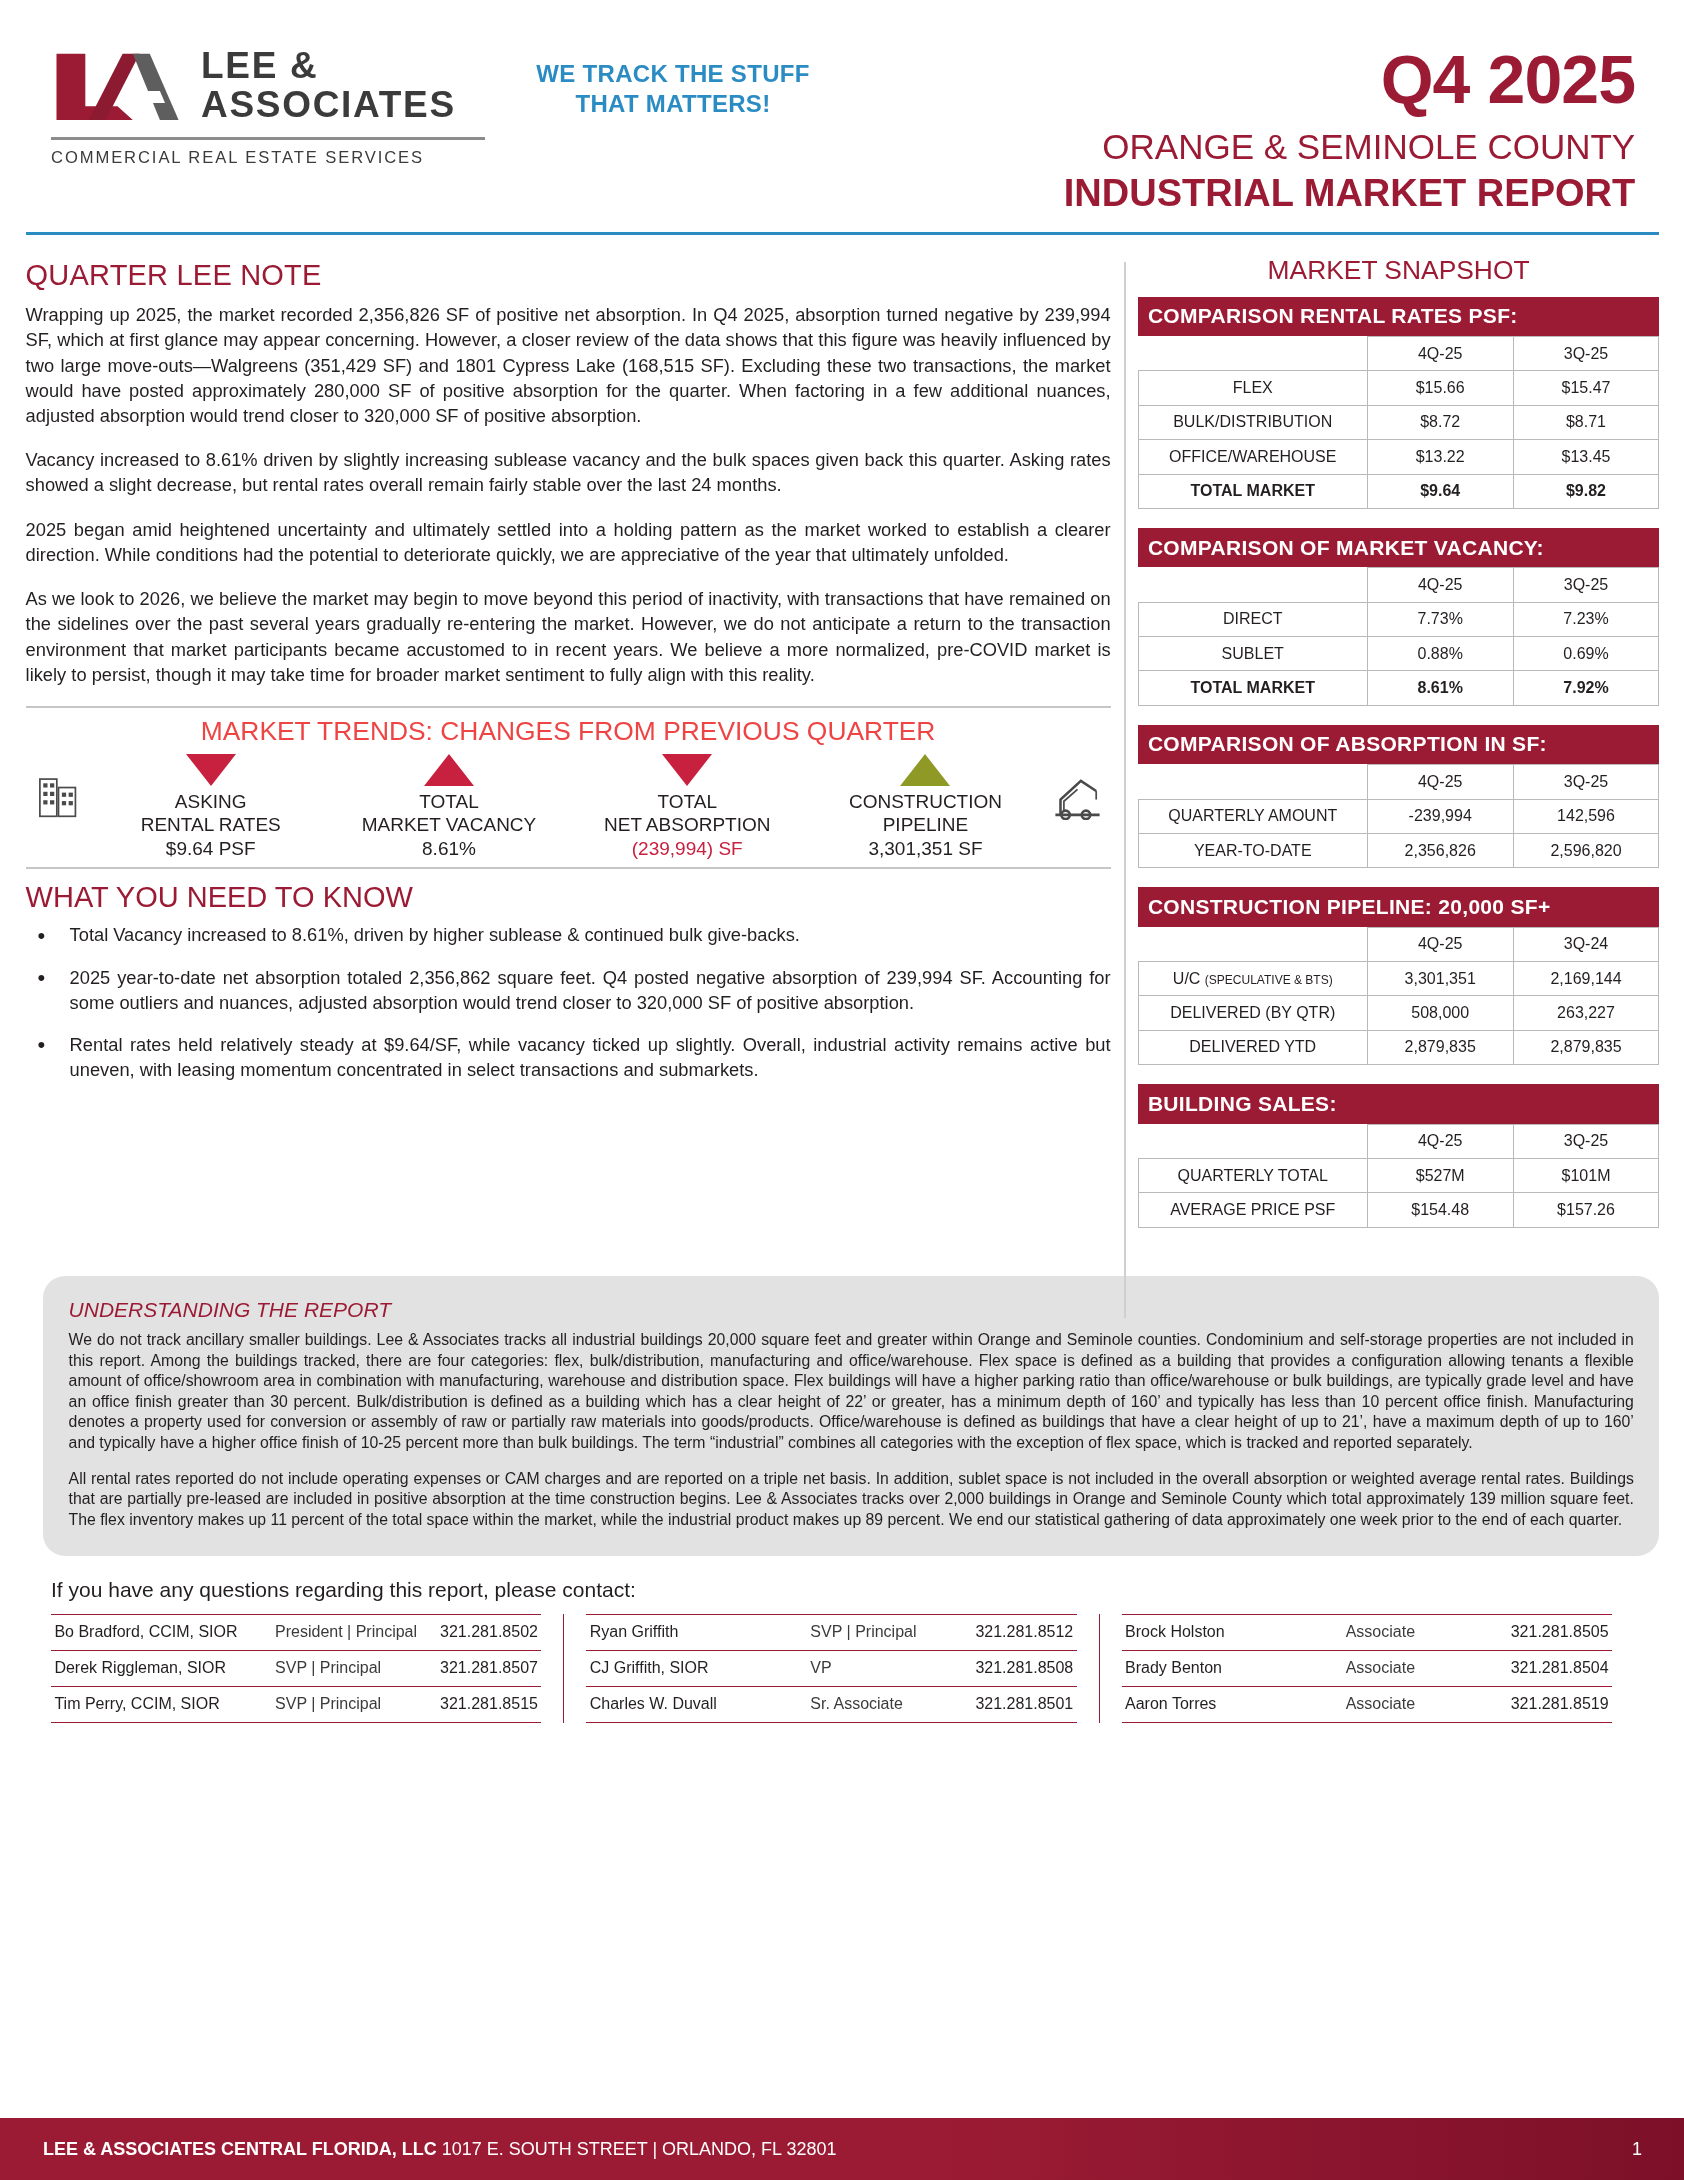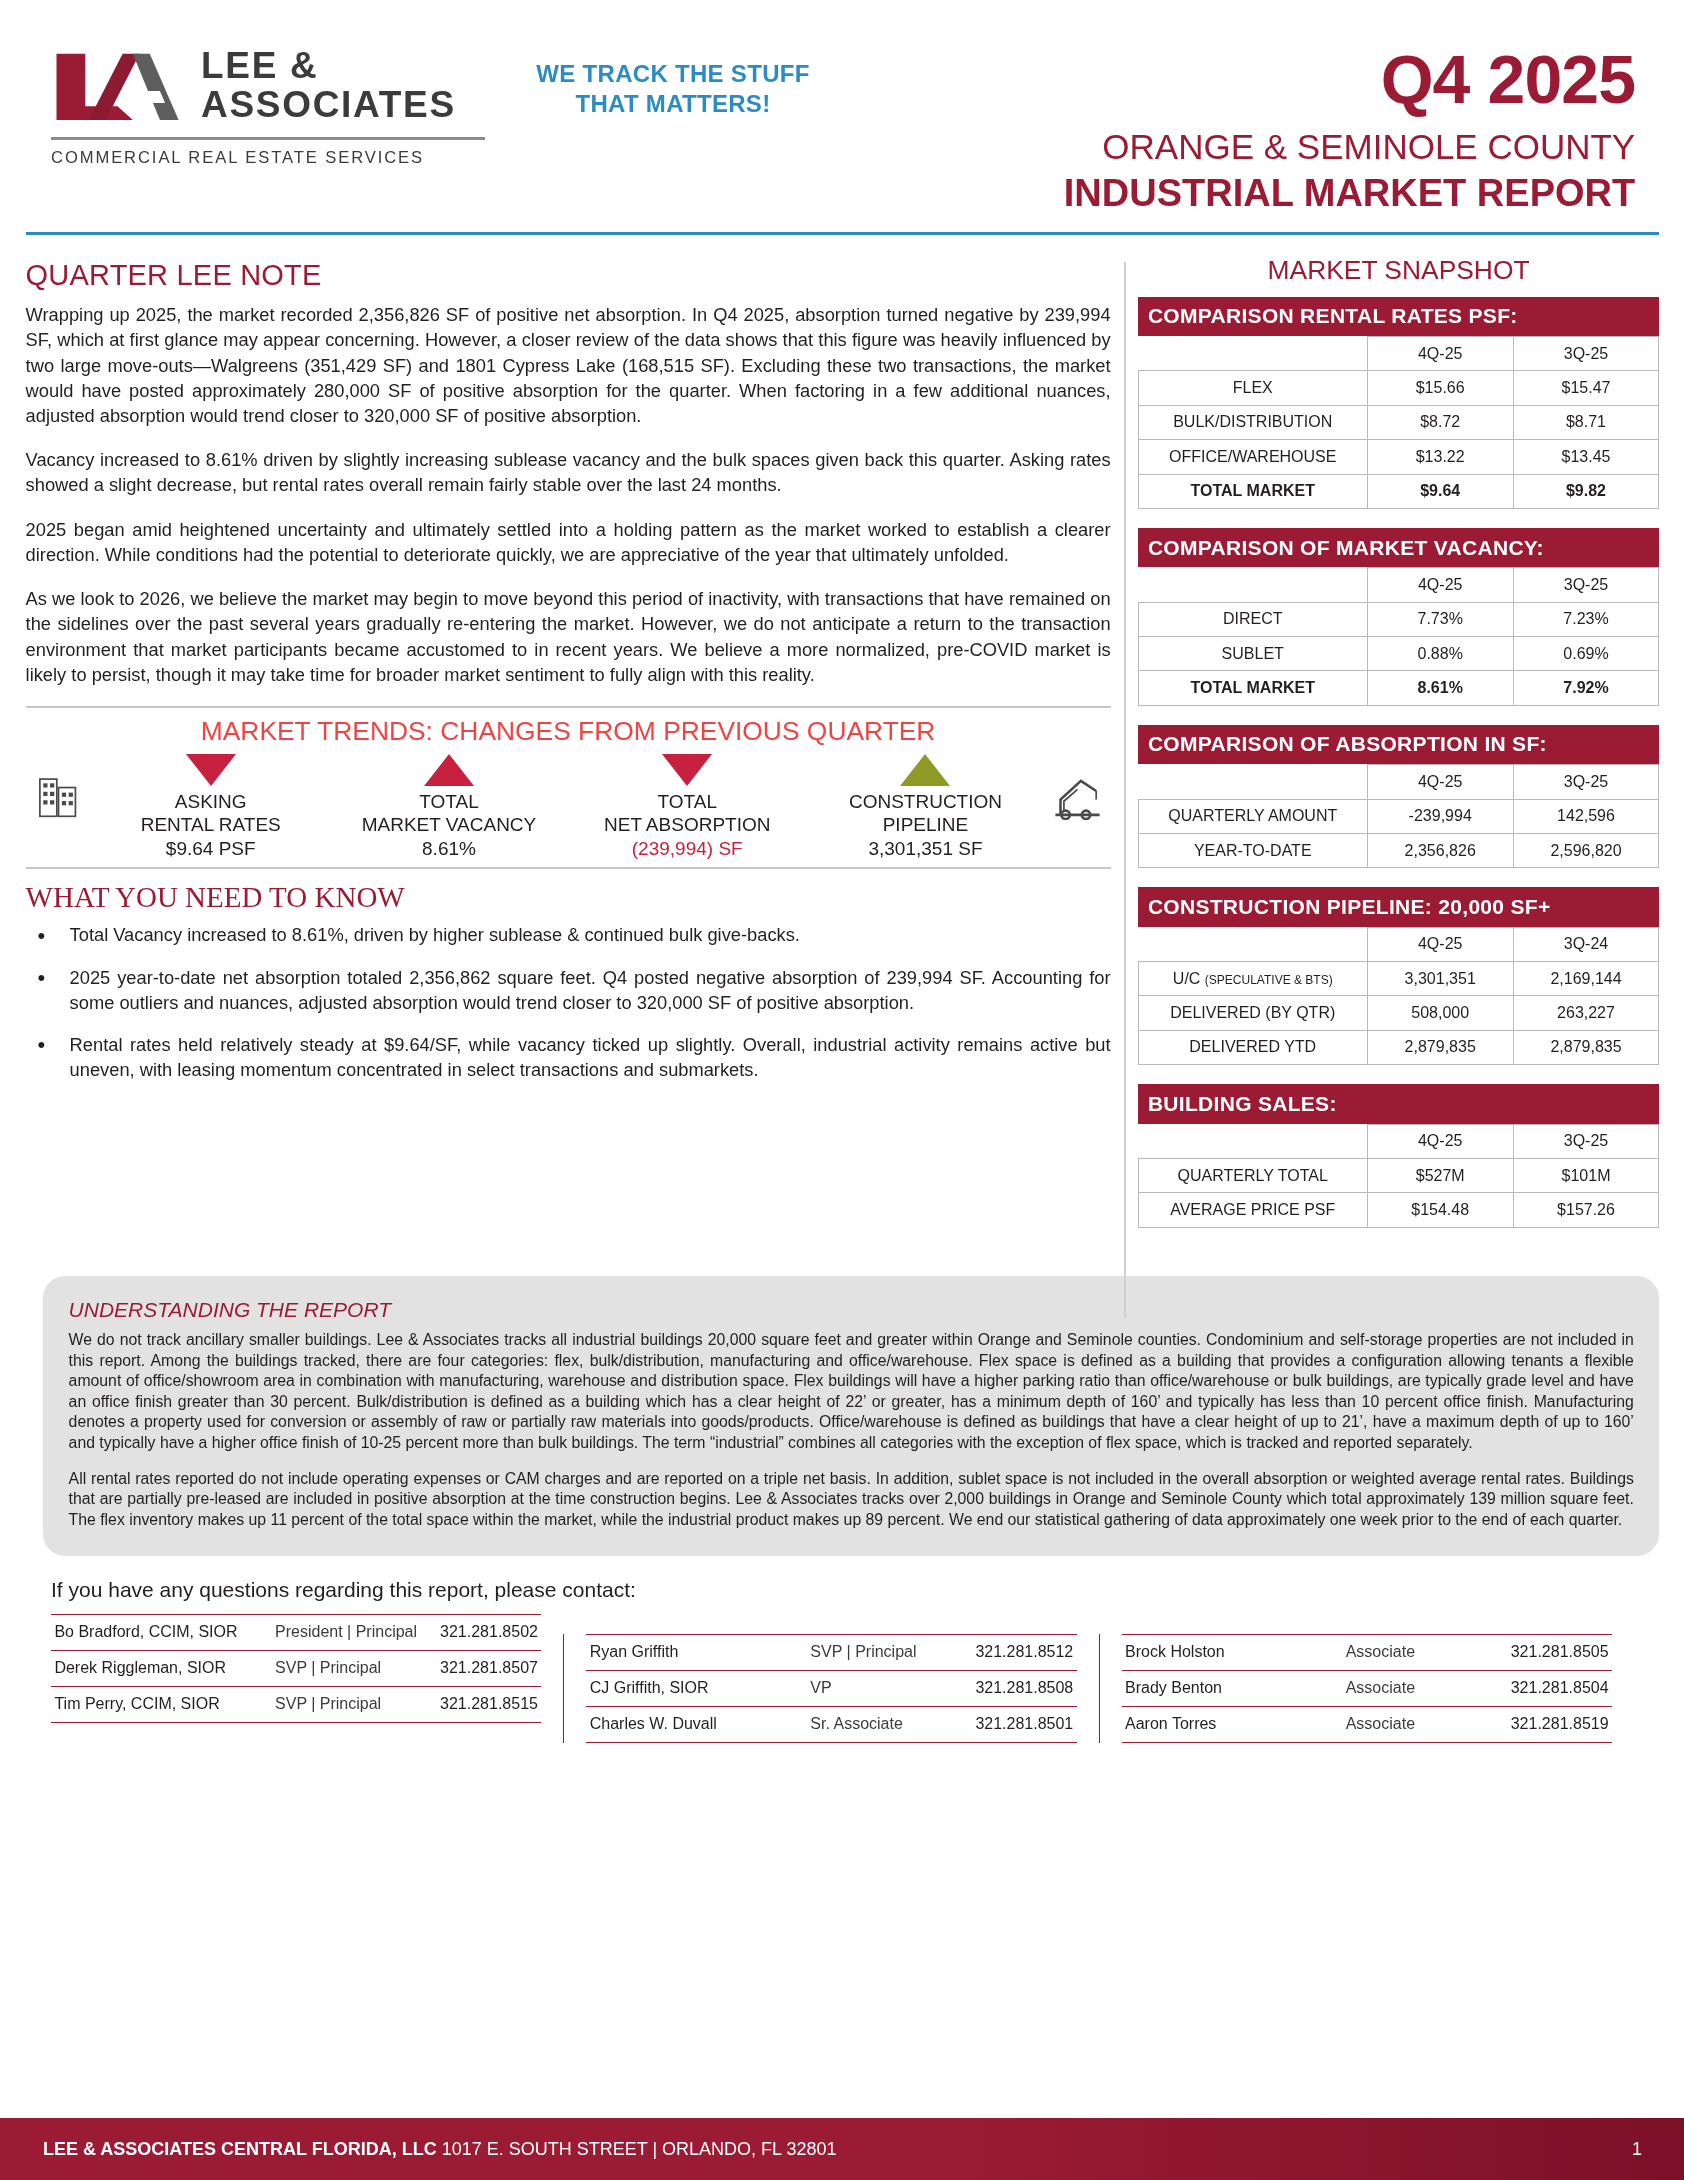--- a/index.html
+++ b/index.html
@@ -49,21 +49,21 @@
   .trends-row { display: flex; align-items: flex-start; justify-content: space-between; padding: 1.7px 0 5.1px 0; }
   .trend-icon-side { width: 66px; display:flex; align-items:center; justify-content:center; padding-top: 20.4px; }
   .trend { flex: 1; text-align: center; }
   .arrow { margin: 0 auto 5.1px auto; width: 0; height: 0; }
   .arrow.down { border-left: 25.6px solid transparent; border-right: 25.6px solid transparent; border-top: 32px solid #c8203f; }
   .arrow.up { border-left: 25.6px solid transparent; border-right: 25.6px solid transparent; border-bottom: 32px solid #8f9a26; }
   .trend .lbl { font-size: 19px; line-height: 1.2; }
   .trend .val { font-size: 19px; margin-top: 1.7px; }
   .trend .val.neg { color: #c8203f; }
 
-  h2.need { color: #9c1b34; font-size: 29px; margin: 12px 0 8.5px 0; font-weight: normal; font-family: Liberation Serif, serif; }
+  h2.need { color: #9c1b34; font-size: 29px; margin: 12px 0 8.5px 0; font-weight: normal; }
   ul.need { margin: 0; padding: 0; list-style: none; }
   ul.need li { position: relative; padding-left: 44px; font-size: 18.3px; line-height: 1.38; margin-bottom: 17px; text-align: justify; }
   ul.need li:before { content: "•"; position: absolute; left: 12px; top: -1.7px; font-size: 22px; }
 
   
   .snapshot-title { color: #9c1b34; font-size: 26.4px; text-align: center; margin: 5.1px 0 10.2px 0; }
   table.snap { width: 100%; border-collapse: collapse; margin-bottom: 19px; table-layout: fixed; }
   table.snap caption {
     background: #9c1b34; color: #fff; font-size: 21px; font-weight: bold;
     text-align: left; padding: 7.7px 10.2px; letter-spacing: 0.3px;
@@ -89,21 +89,21 @@
   }
   .understanding h3 { color: #9c1b34; font-style: italic; font-size: 21px; margin: 0 0 8.5px 0; font-weight: normal; }
   .understanding p { font-size: 15.8px; line-height: 1.3; text-align: justify; margin: 0 0 15.3px 0; }
   .understanding p:last-child { margin-bottom: 0; }
 
   
   .contacts { padding: 22px 51px 0 51px; }
   .contacts h4 { font-size: 21px; font-weight: normal; margin: 0 0 12px 0; color: #231f20; }
   .contact-grid { display: flex; gap: 0; }
   .cgroup { flex: 1; padding-right: 22px; }
-  .cgroup + .cgroup { border-left: 1.7px solid #9c1b34; padding-left: 22px; margin-top: 20px; }
+  .cgroup + .cgroup { border-left: 1.7px solid #9c1b34; padding-left: 22px; }
   table.contact { width: 100%; border-collapse: collapse; }
   table.contact td { font-size: 16px; padding: 8.5px 3.4px; border-bottom: 0.9px solid #9c1b34; }
   table.contact tr:first-child td { border-top: 0.9px solid #9c1b34; }
   td.nm { width: 45%; }
   td.ti { width: 31%; color: #3b3b3b; }
   td.ph { width: 24%; text-align: right; white-space: nowrap; }
 
   
   .footer {
     position: absolute; left: 0; right: 0; bottom: 0; height: 63px;

